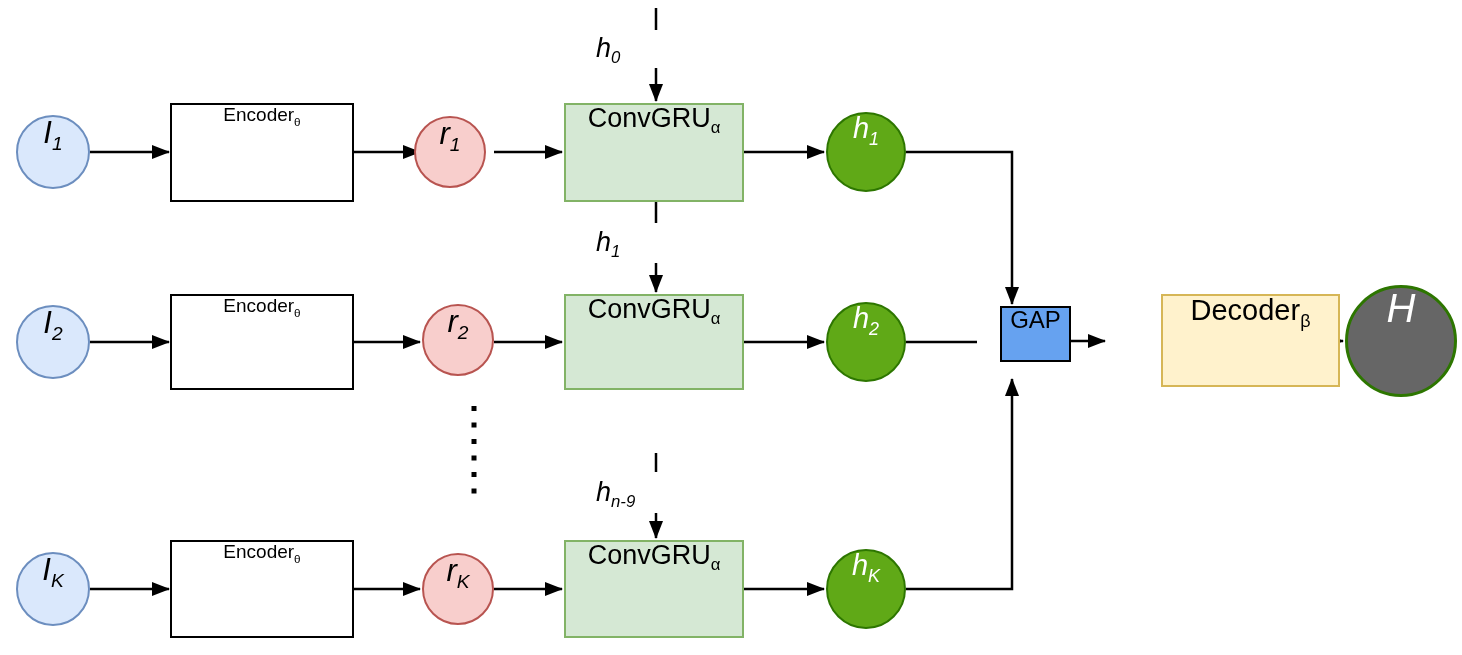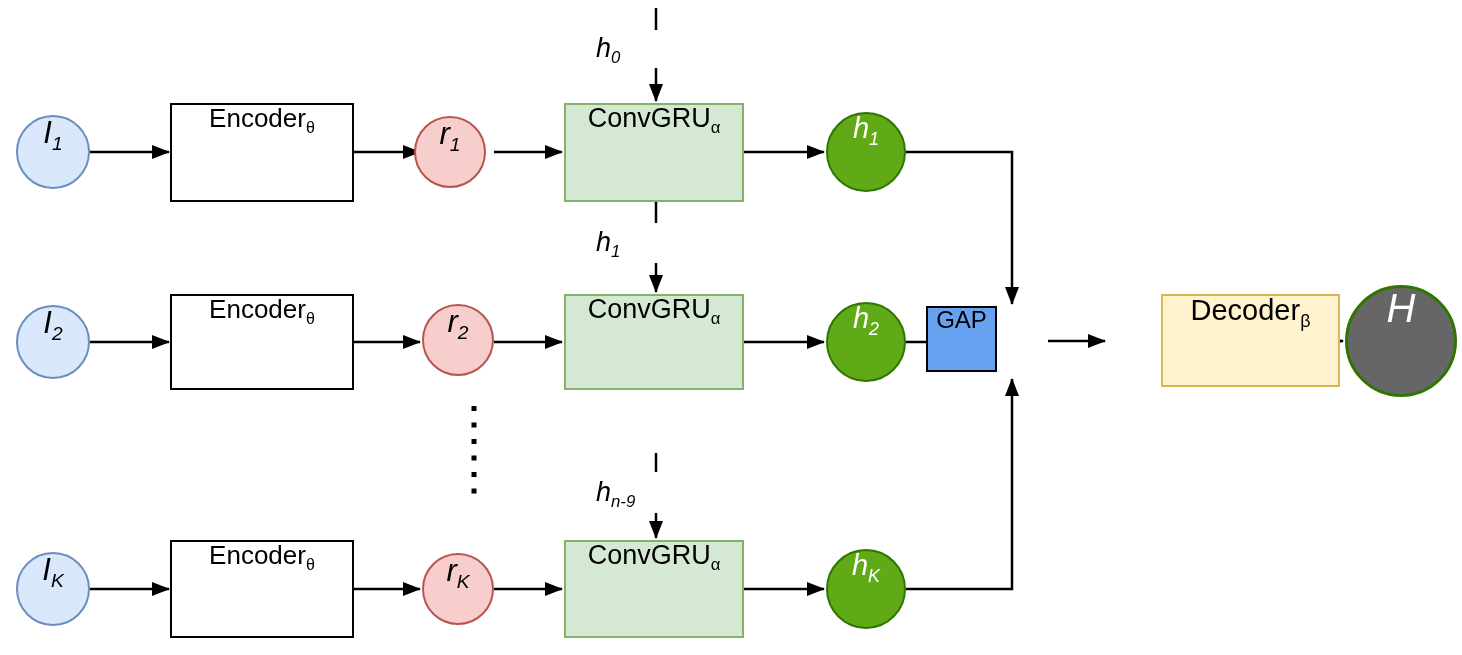--- a/index.html
+++ b/index.html
@@ -23,21 +23,21 @@
     line-height: 1;
     white-space: nowrap;
   }
   .circle { border-radius: 50%; }
 
   .input-node   { background: var(--input-fill);   border: 2px solid var(--input-stroke);   font-size: 31px; font-style: italic; }
   .feature-node { background: var(--feature-fill); border: 2px solid var(--feature-stroke); font-size: 31px; font-style: italic; }
   .hidden-node  { background: var(--hidden-fill);  border: 2.5px solid var(--hidden-stroke); font-size: 29px; font-style: italic; color: var(--hidden-text); }
   .output-node  { background: var(--output-fill);  border: 3px solid var(--output-stroke);  font-size: 40px; font-style: italic; color: var(--output-text); }
 
-  .encoder-box { background: var(--encoder-fill); border: 2.5px solid var(--encoder-stroke); font-size: 26px; }
+  .encoder-box { background: var(--encoder-fill); border: 2.5px solid var(--encoder-stroke); font-size: 19px; }
   .convgru-box { background: var(--convgru-fill); border: 2px solid var(--convgru-stroke); font-size: 27px; }
   .decoder-box { background: var(--decoder-fill); border: 2.5px solid var(--decoder-stroke); font-size: 29px; }
   .gap-box     { background: var(--gap-fill);     border: 2.5px solid var(--gap-stroke);     font-size: 24px; }
 
   .state-label {
     position: absolute;
     width: 120px;
     font-size: 27px;
     font-style: italic;
     line-height: 36px;
@@ -137,21 +137,21 @@
   <div class="node circle feature-node" style="left:422px;top:553px;width:72px;height:72px">
     <span class="lbl"><span>r</span><sub>K</sub></span>
   </div>
   <div class="node convgru-box" style="left:564px;top:540px;width:180px;height:98px">
     <span class="lbl"><span>ConvGRU</span><sub>α</sub></span>
   </div>
   <div class="node circle hidden-node" style="left:826px;top:549px;width:80px;height:80px">
     <span class="lbl"><span>h</span><sub>K</sub></span>
   </div>
 
-  <div class="node gap-box" style="left:926px;top:306px;width:71px;height:66px">
+  <div class="node gap-box" style="left:1000px;top:306px;width:71px;height:56px">
     <span class="lbl" style="font-style:normal">GAP</span>
   </div>
   <div class="node decoder-box" style="left:1161px;top:294px;width:179px;height:93px">
     <span class="lbl"><span>Decoder</span><sub>β</sub></span>
   </div>
   <div class="node circle output-node" style="left:1345px;top:285px;width:112px;height:112px">
     <span class="lbl">H</span>
   </div>
 
   <div class="state-label" style="left:596px;top:30px">

